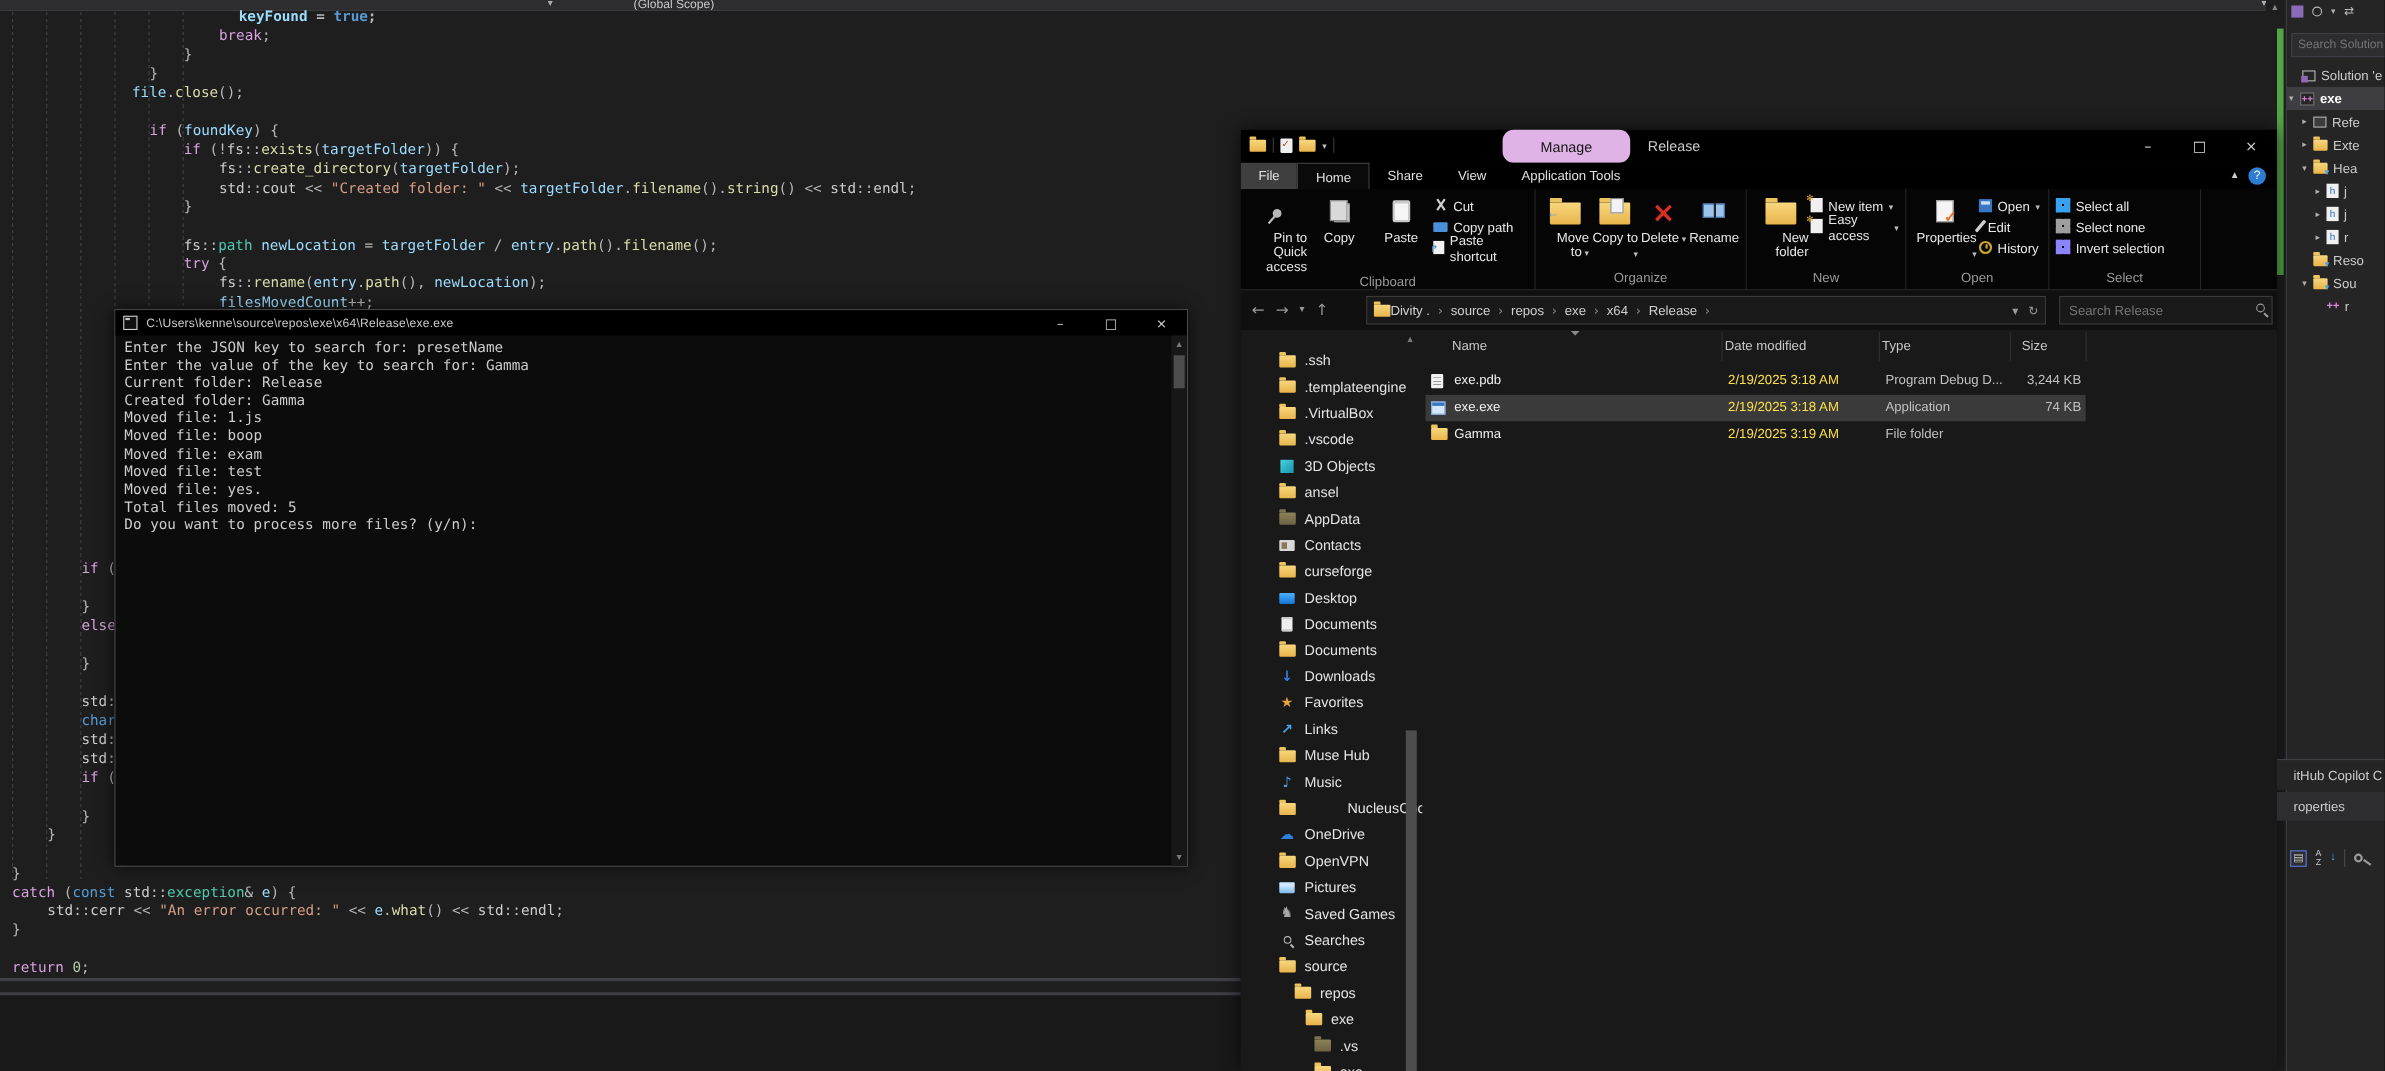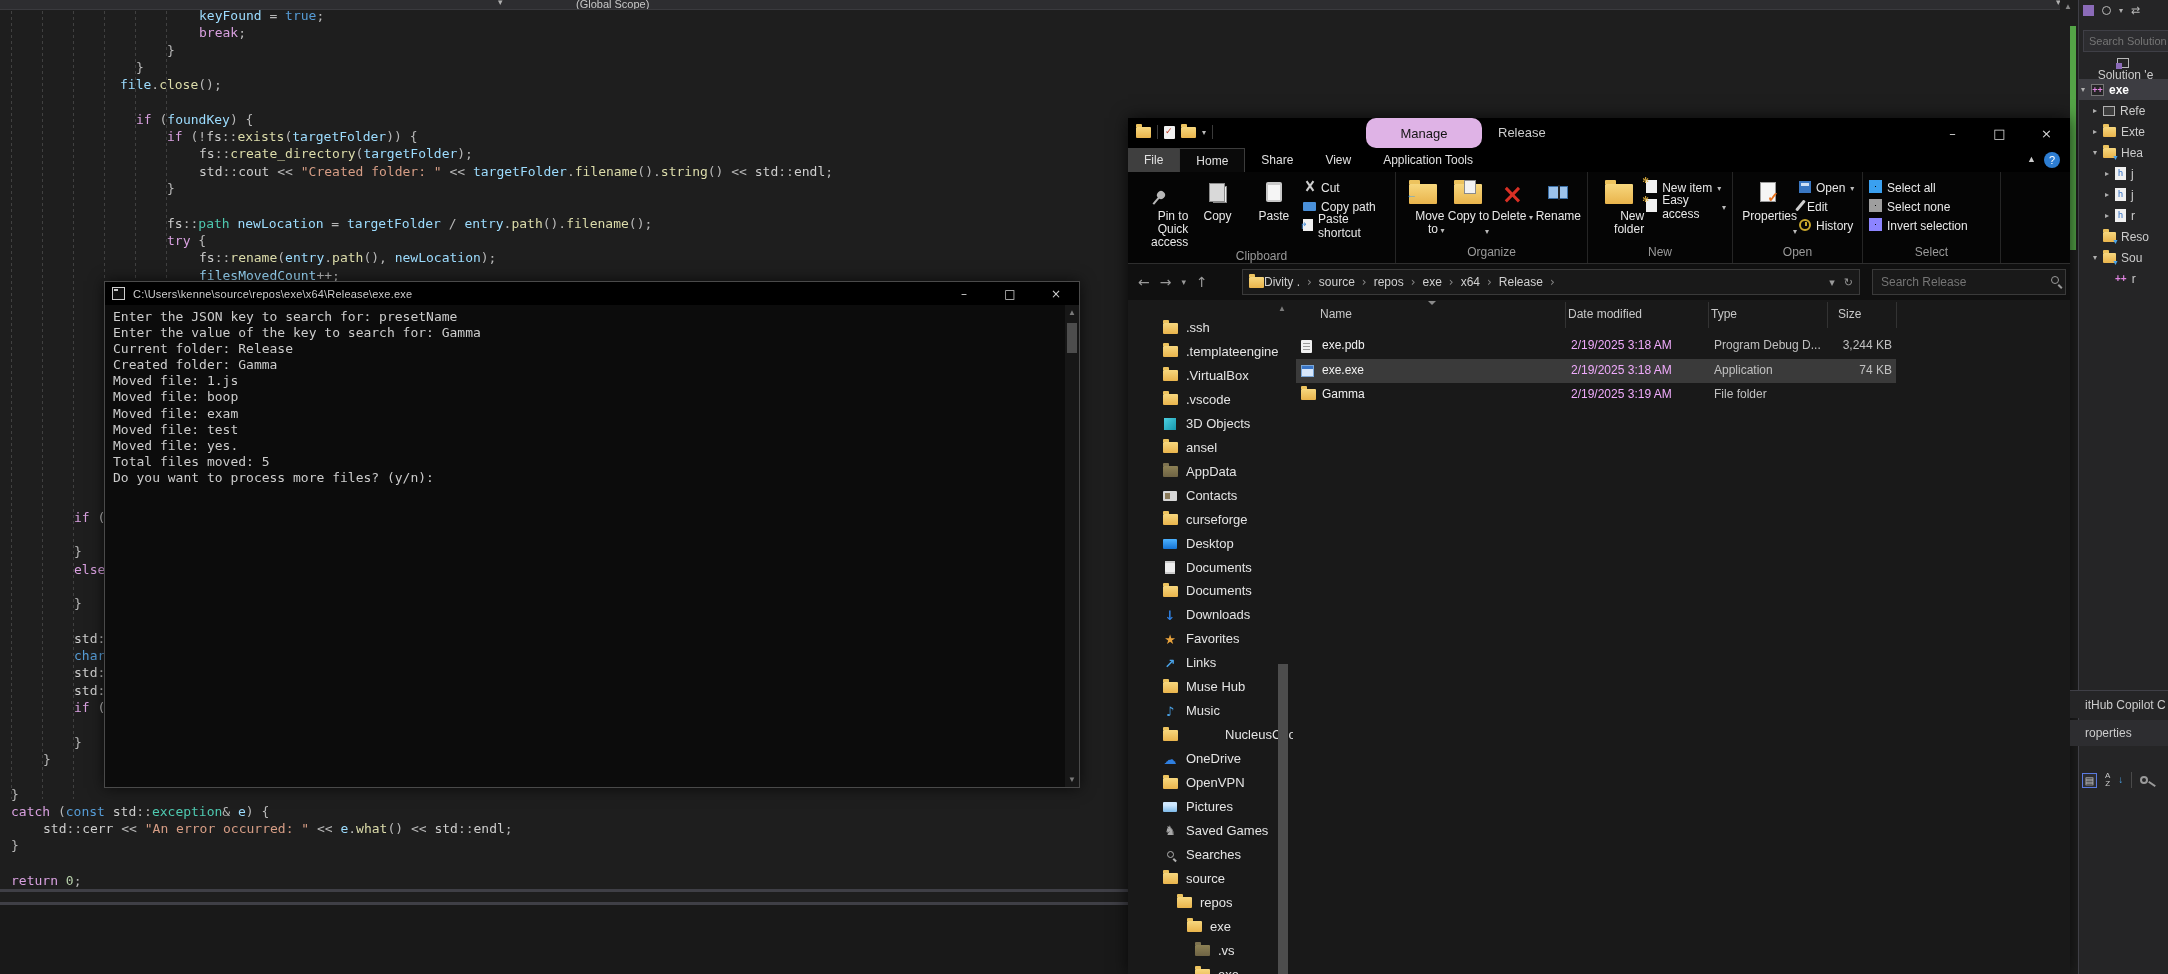--- a/index.html
+++ b/index.html
@@ -170,21 +170,21 @@
   #filepane { position:absolute; left:165px; top:182px; right:0; bottom:0; }
   #fp-head { position:absolute; left:3px; top:2px; right:10px; height:26px; font-size:12px; color:#c8c8c8; }
   #fp-head .h { position:absolute; top:5px; }
   #fp-head .cdiv { position:absolute; top:0; width:1px; height:26px; background:#333; }
   #sort-chev { position:absolute; width:0; height:0; border-left:4px solid transparent;
                border-right:4px solid transparent; border-top:4px solid #8a8a8a; top:-1px; }
   #file-rows { position:absolute; left:3px; top:34px; right:10px; }
   .frow { position:absolute; left:0; width:600px; height:24px; font-size:12px; }
   .frow.sel { background:var(--selection); }
   .frow span { position:absolute; top:4px; }
-  .frow .nm { left:26px; color:#f0f0f0; } .frow .dt { left:275px; color:#f0abfc; }
+  .frow .nm { left:26px; color:#f0f0f0; } .frow .dt { left:275px; color:#fde047; }
   .frow .ty { left:418px; color:#c0c0c0; }
   .frow .sz { left:534px; width:62px; text-align:right; color:#c0c0c0; }
   .frow .fic { position:absolute; left:5px; top:6px; }
   .i-pdb { width:11px; height:13px; background:#f0f0f0; border-radius:1px; position:relative; }
   .i-pdb::after { content:""; position:absolute; left:2px; top:3px; width:7px; height:7px;
                   background:repeating-linear-gradient(180deg,#999 0 1px,transparent 1px 3px); }
   .i-exe { width:13px; height:12px; background:#d7e7fb; border:1px solid #7aa7d9; position:relative; }
   .i-exe::before { content:""; position:absolute; left:0; top:0; width:11px; height:3px; background:#3a76c8; }
 
   
@@ -243,21 +243,21 @@
   </div>
 
   <div id="editor">
     <div class="guide" style="left:11px;height:788px"></div>
     <div class="guide" style="left:42px;height:788px"></div>
     <div class="guide" style="left:73px;height:788px"></div>
     <div class="guide" style="left:104px;height:271px"></div>
     <div class="guide" style="left:135px;height:271px"></div>
     <div class="guide" style="left:166px;height:271px"></div>
     <div id="code-layer">
-        <div class="code-line" style="top: -4px; left: 199px;"><span class="c-v">keyFound</span><span class="c-o"> = </span><span class="c-b">true</span><span class="c-o">;</span></div>
+        <div class="code-line" style="top: -4px; left: 217px; font-weight: bold;"><span class="c-v">keyFound</span><span class="c-o"> = </span><span class="c-b">true</span><span class="c-o">;</span></div>
         <div class="code-line" style="top: 13.3px; left: 199px;"><span class="c-k">break</span><span class="c-o">;</span></div>
         <div class="code-line" style="top: 30.6px; left: 167px;"><span class="c-o">}</span></div>
         <div class="code-line" style="top: 47.9px; left: 136px;"><span class="c-o">}</span></div>
         <div class="code-line" style="top: 65.2px; left: 120px;"><span class="c-v">file</span><span class="c-o">.</span><span class="c-f">close</span><span class="c-o">();</span></div>
         <div class="code-line" style="top: 99.8px; left: 136px;"><span class="c-k">if</span><span class="c-o"> (</span><span class="c-v">foundKey</span><span class="c-o">) {</span></div>
         <div class="code-line" style="top: 117.1px; left: 167px;"><span class="c-k">if</span><span class="c-o"> (!</span><span class="c-n">fs</span><span class="c-o">::</span><span class="c-f">exists</span><span class="c-o">(</span><span class="c-v">targetFolder</span><span class="c-o">)) {</span></div>
         <div class="code-line" style="top: 134.4px; left: 199px;"><span class="c-n">fs</span><span class="c-o">::</span><span class="c-f">create_directory</span><span class="c-o">(</span><span class="c-v">targetFolder</span><span class="c-o">);</span></div>
         <div class="code-line" style="top: 151.7px; left: 199px;"><span class="c-n">std</span><span class="c-o">::</span><span class="c-n">cout</span><span class="c-o"> &lt;&lt; </span><span class="c-s">"Created folder: "</span><span class="c-o"> &lt;&lt; </span><span class="c-v">targetFolder</span><span class="c-o">.</span><span class="c-f">filename</span><span class="c-o">().</span><span class="c-f">string</span><span class="c-o">() &lt;&lt; </span><span class="c-n">std</span><span class="c-o">::</span><span class="c-n">endl</span><span class="c-o">;</span></div>
         <div class="code-line" style="top: 169px; left: 167px;"><span class="c-o">}</span></div>
         <div class="code-line" style="top: 203.6px; left: 167px;"><span class="c-n">fs</span><span class="c-o">::</span><span class="c-t">path</span><span class="c-o"> </span><span class="c-v">newLocation</span><span class="c-o"> = </span><span class="c-v">targetFolder</span><span class="c-o"> / </span><span class="c-v">entry</span><span class="c-o">.</span><span class="c-f">path</span><span class="c-o">().</span><span class="c-f">filename</span><span class="c-o">();</span></div>
@@ -738,21 +738,21 @@
     <div id="sol-tools">
       <span class="st-vs"></span>
       <span class="st-clock"></span>
       <span style="font-size:8px;color:#b0b0b0">▾</span>
       <span style="font-size:11px;color:#b8b8b8">⇄</span>
     </div>
     <div id="sol-search">
       <input placeholder="Search Solution" style="">
     </div>
     <div id="tree">
-        <div class="trow" style="top: 0px; padding-left: 4px; flex-direction: column;">
+        <div class="trow" style="top: 0px; padding-left: 4px;">
           <span class="ar"></span>
           <span class="si-sln tic"></span>
           <span>Solution 'e</span>
         </div>
         <div class="trow sel" style="top: 21px; padding-left: 2px;">
           <span class="ar">▾</span>
           <span class="si-cpp tic">++</span>
           <span>exe</span>
         </div>
         <div class="trow" style="top: 42px; padding-left: 14px;">

